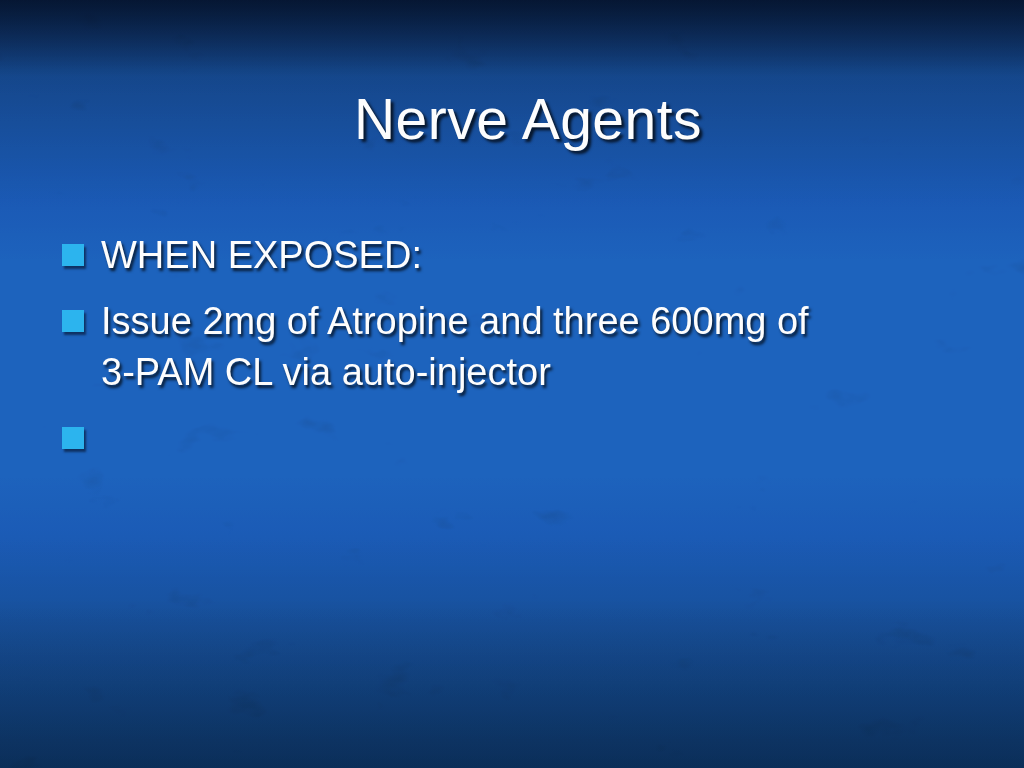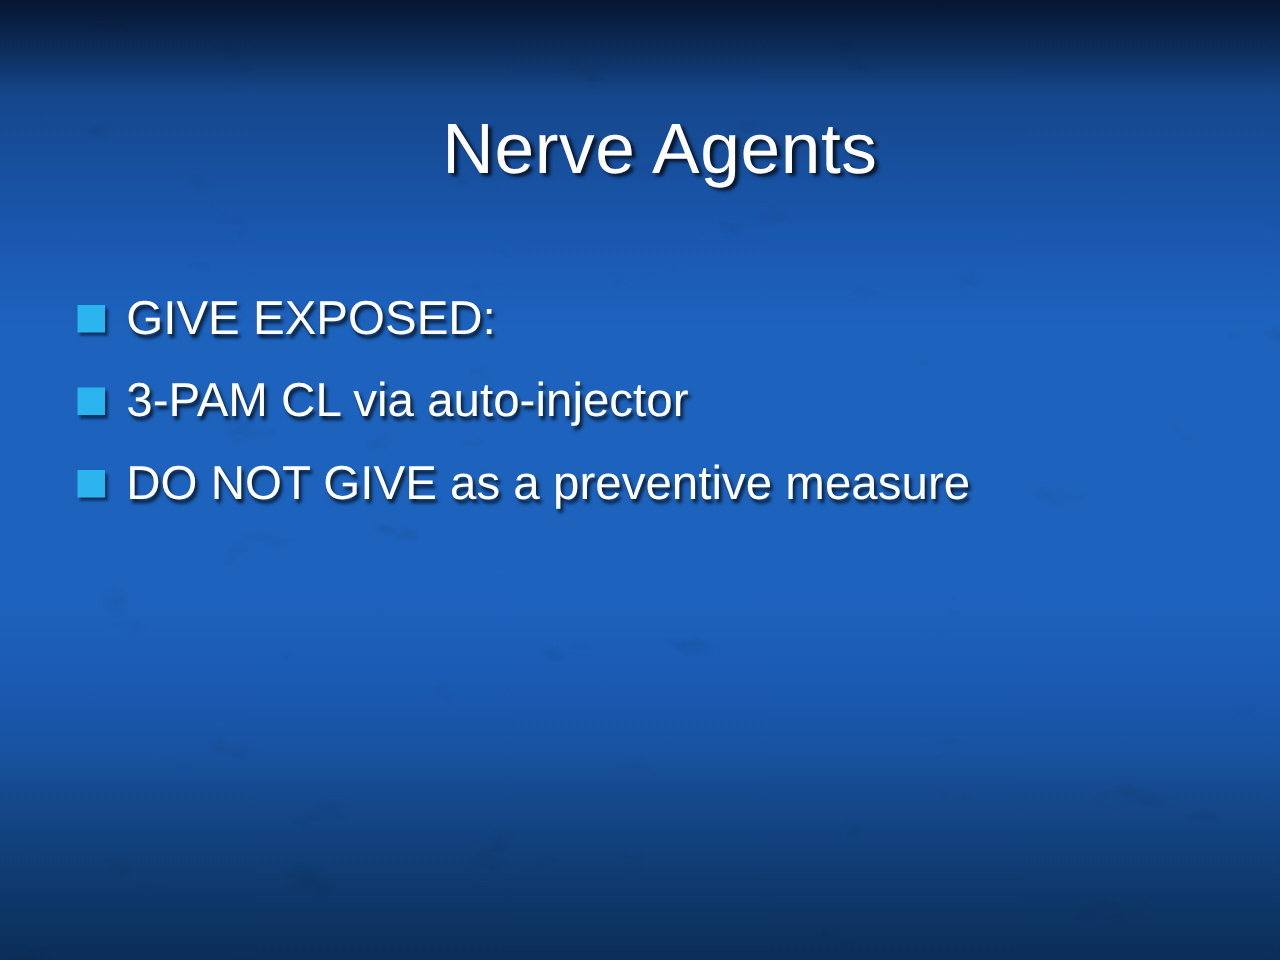--- a/index.html
+++ b/index.html
@@ -101,33 +101,31 @@
 
     <div class="slide-title">Nerve Agents</div>
 
     <ul class="bullet-list">
 
 
 
       <li class="bullet-item">
         <span class="bullet-square"></span>
         <div class="bullet-text">
-          <div>GIVE EXPOSED:</div>
+          <div>WHEN EXPOSED:</div>
         </div>
       </li>
 
       <li class="bullet-item">
         <span class="bullet-square"></span>
         <div class="bullet-text">
+          <div>Issue 2mg of Atropine and three 600mg of</div>
           <div>3-PAM CL via auto-injector</div>
         </div>
       </li>
 
       <li class="bullet-item">
         <span class="bullet-square"></span>
-        <div class="bullet-text">
-          <div>DO NOT GIVE as a preventive measure</div>
-        </div>
       </li>
 
     </ul>
   </div>
 </div>
 
 </body></html>

